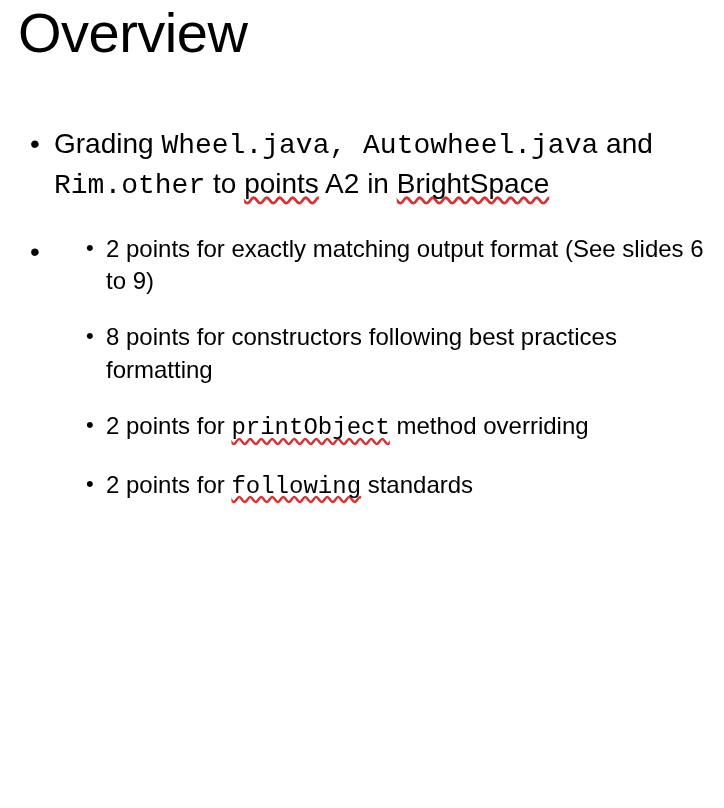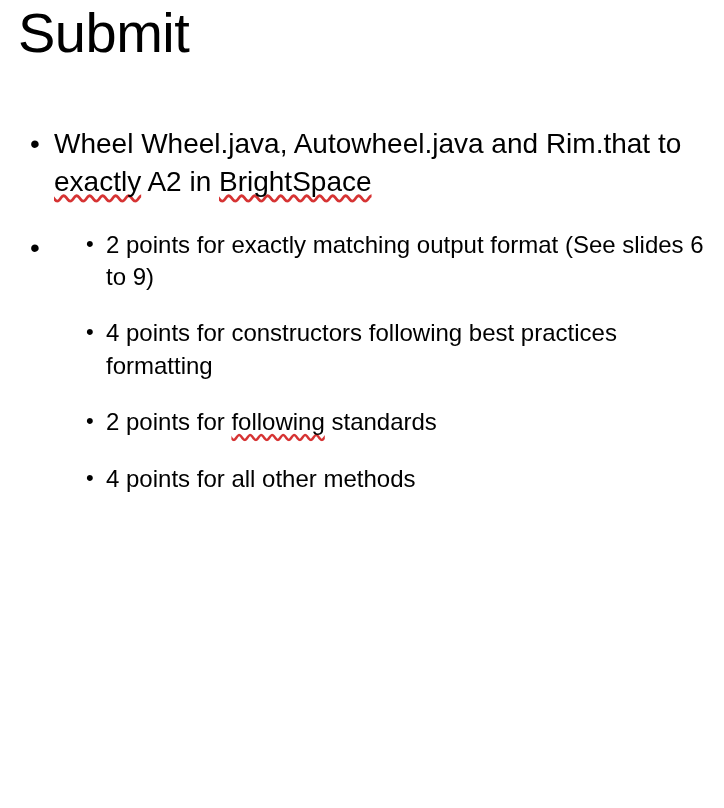--- a/index.html
+++ b/index.html
@@ -54,57 +54,57 @@
       font-weight: 300;
     }
     .bullet-item-l2::before {
       content: "•";
       position: absolute;
       left: -4px;
       top: 0;
       font-size: 22px;
     }
     .mono {
-      font-family: Liberation Sans, sans-serif;
+      font-family: Liberation Mono, monospace;
     }
     .spellcheck {
       text-decoration: underline wavy #d63333;
       text-decoration-skip-ink: none;
       text-underline-offset: 3px;
     }
   </style>
 </head>
 <body>
 
-<h1 class="heading">Submit</h1>
+<h1 class="heading">Overview</h1>
 
 <ul class="bullet-list">
 
   <li class="bullet-item-l1">
-    <span>Wheel </span><span class="mono">Wheel.java, Autowheel.java</span><span> and </span><span class="mono">Rim.that</span><span> to </span><span class="spellcheck">exactly</span><span> A2 in </span><span class="spellcheck">BrightSpace</span>
+    <span>Grading </span><span class="mono">Wheel.java, Autowheel.java</span><span> and </span><span class="mono">Rim.other</span><span> to </span><span class="spellcheck">points</span><span> A2 in </span><span class="spellcheck">BrightSpace</span>
   </li>
 
   <li class="bullet-item-l1">
 
     <ul class="bullet-sublist">
 
       <li class="bullet-item-l2">
         <span>2 points for exactly matching output format (See slides 6 to 9)</span>
       </li>
 
       <li class="bullet-item-l2">
-        <span>4 points for constructors following best practices formatting</span>
+        <span>8 points for constructors following best practices formatting</span>
       </li>
 
+      <li class="bullet-item-l2">
+        <span>2 points for </span><span class="mono spellcheck">printObject</span><span> method overriding</span>
+      </li>
 
       <li class="bullet-item-l2">
         <span>2 points for </span><span class="mono spellcheck">following</span><span> standards</span>
       </li>
 
-      <li class="bullet-item-l2">
-        <span>4 points for all other methods</span>
-      </li>
 
 
     </ul>
   </li>
 
 </ul>
 
 </body></html>

